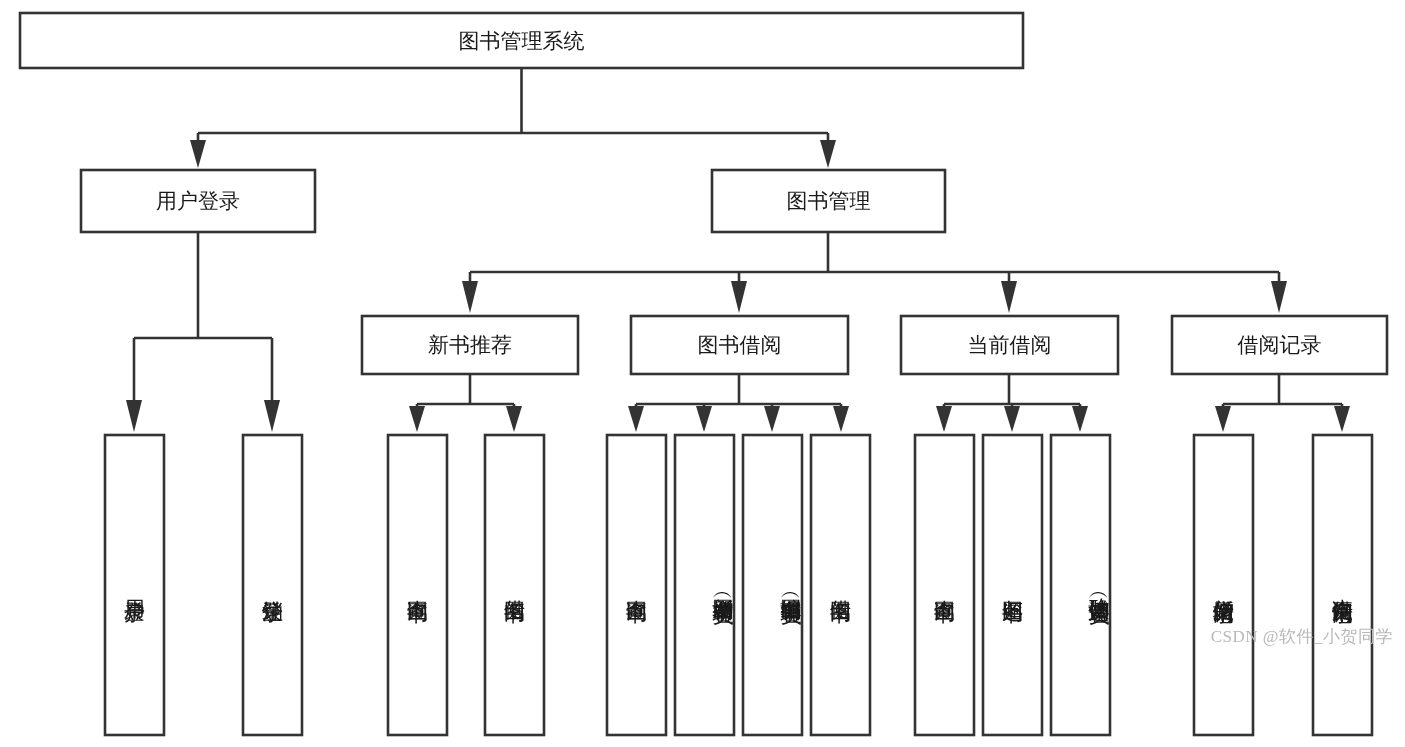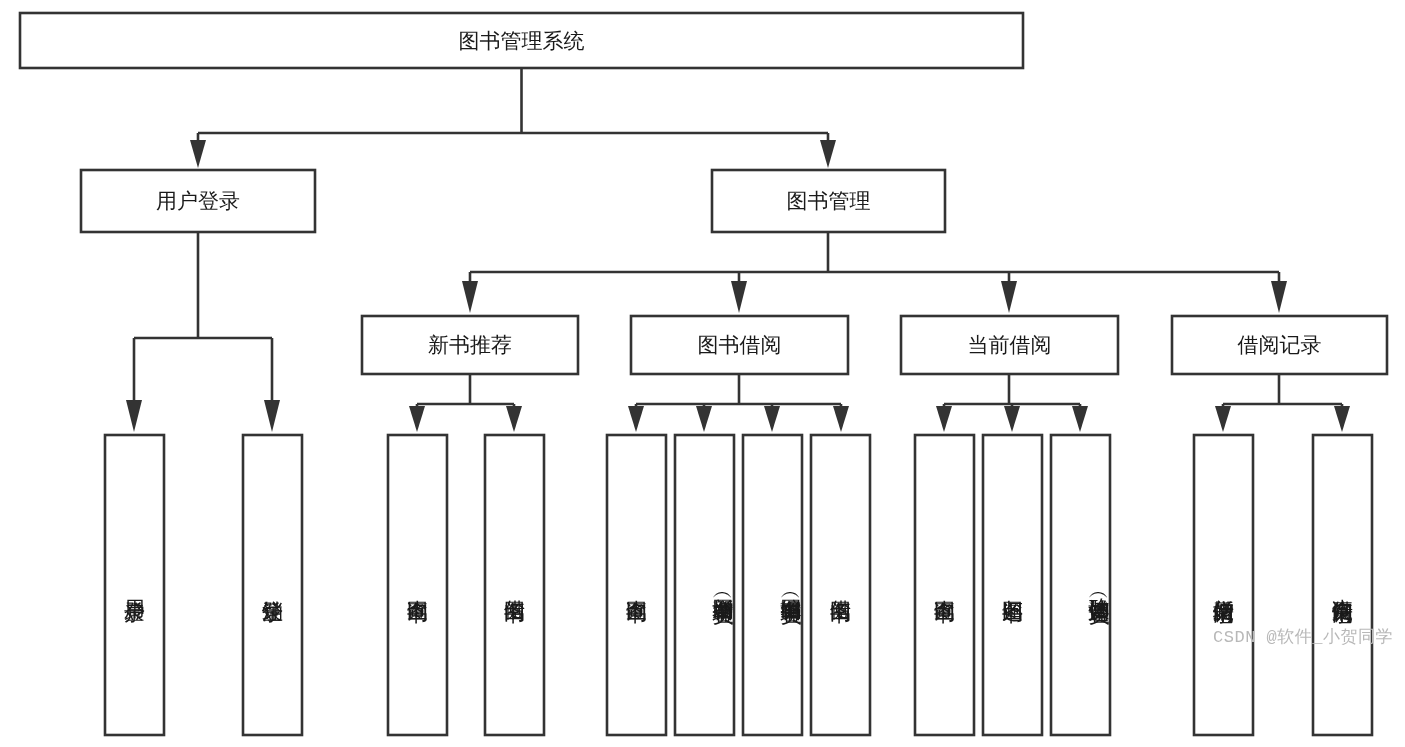--- a/index.html
+++ b/index.html
@@ -62,21 +62,21 @@
     text-orientation: upright;
     letter-spacing: 1px;
     line-height: 1.05;
     pointer-events: none;
     white-space: nowrap;
   }
   .watermark {
     position: absolute;
     right: 12px;
     bottom: 6px;
-    font-family: Liberation Mono, monospace;
+    font-family: Liberation Serif, serif;
     font-size: 17px;
     color: #b8b8b8;
     letter-spacing: 0.5px;
     white-space: nowrap;
   }
 </style>
 </head>
 <body>
 
 <div id="diagram-root">

